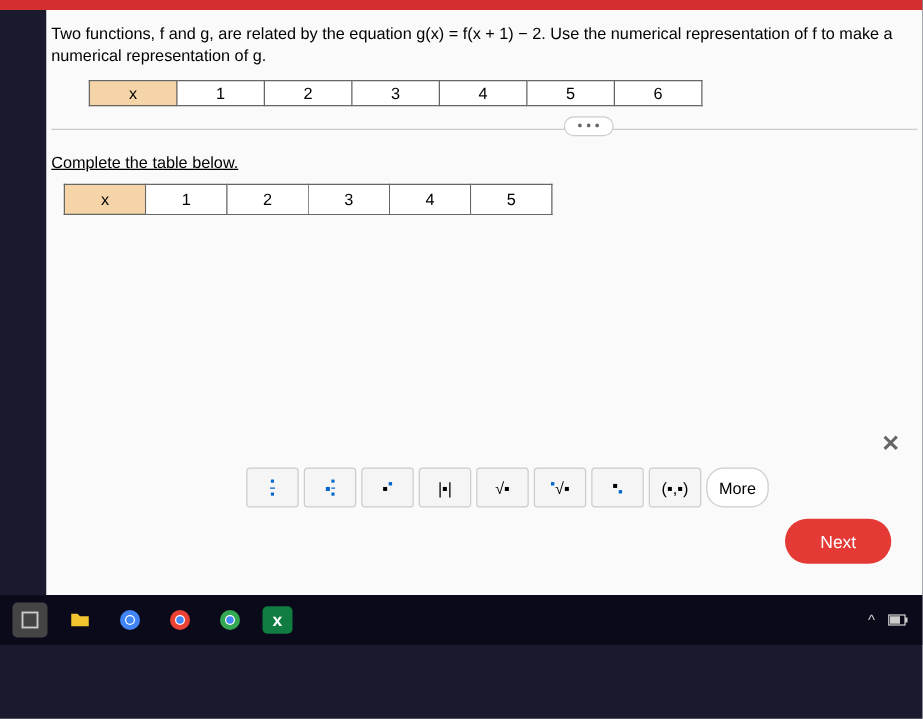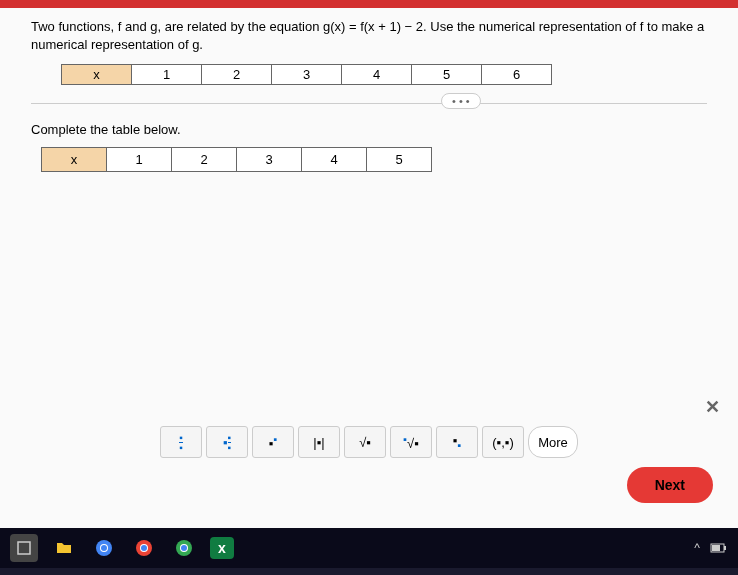--- a/index.html
+++ b/index.html
@@ -9,23 +9,24 @@
     width: 738px;
     height: 575px;
     overflow: hidden;
   }
   .header-bar {
     height: 8px;
     background: #d32f2f;
   }
   .content-area {
     background: #fafafa;
-    height: 520px;
-    padding: 10px 31px;
+    height: 468px;
+    padding: 10px 4px;
     position: relative;
+    margin-left: 37px;
   }
   .question-text {
     font-size: 13px;
     line-height: 1.4;
     margin-bottom: 10px;
   }
   table.fn-table {
     border-collapse: collapse;
     margin-left: 30px;
     margin-bottom: 12px;
@@ -61,20 +62,21 @@
     border: 1px solid #ccc;
     border-radius: 10px;
     padding: 1px 10px;
     font-size: 11px;
     color: #666;
     cursor: pointer;
   }
   .instruction {
     font-size: 13px;
     margin-bottom: 10px;
+    text-decoration: underline;
   }
   table.g-table {
     border-collapse: collapse;
     margin-left: 10px;
   }
   table.g-table td, table.g-table th {
     border: 1px solid #666;
     text-align: center;
     font-size: 13px;
     font-weight: normal;
@@ -144,26 +146,26 @@
     font-size: 18px;
     font-weight: bold;
     color: #666;
     cursor: pointer;
   }
   .next-btn {
     position: absolute;
     right: 25px;
     bottom: 25px;
     background: #e53935;
-    color: #000000;
+    color: #ffffff;
     border: none;
     border-radius: 20px;
     padding: 10px 28px;
     font-size: 14px;
-    font-weight: bold;
+    font-weight: normal;
     cursor: pointer;
   }
   .taskbar {
     height: 40px;
     background: #0a0a1a;
     display: flex;
     align-items: center;
     padding: 0 10px;
     gap: 12px;
   }

